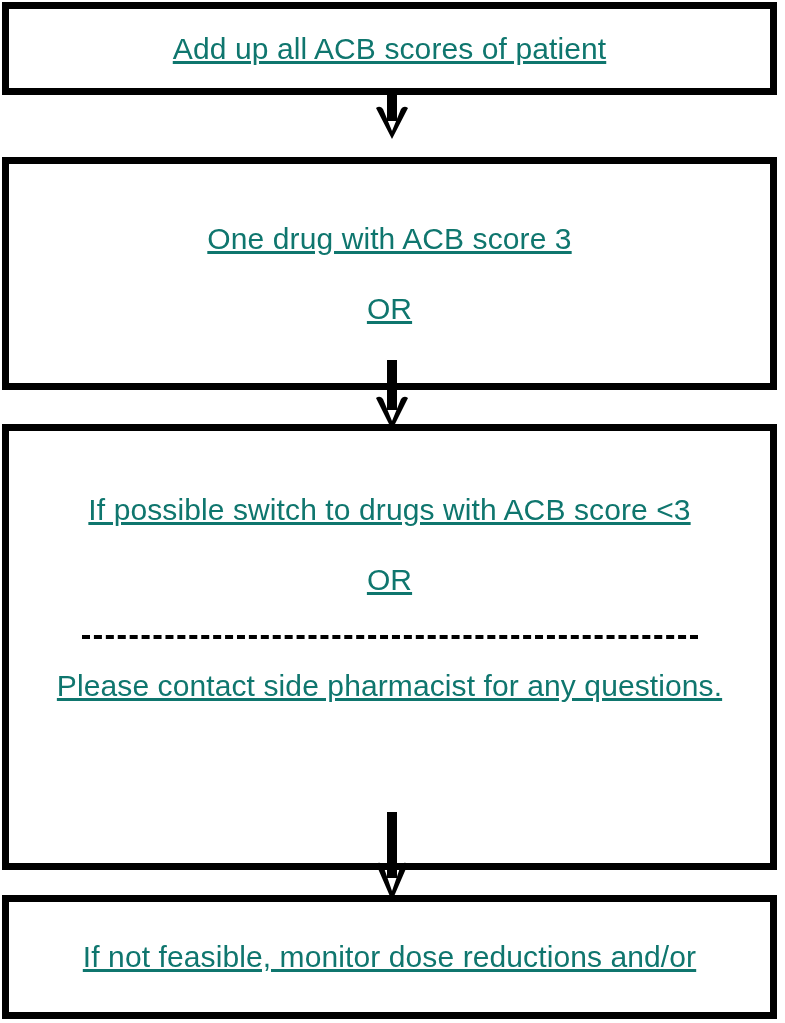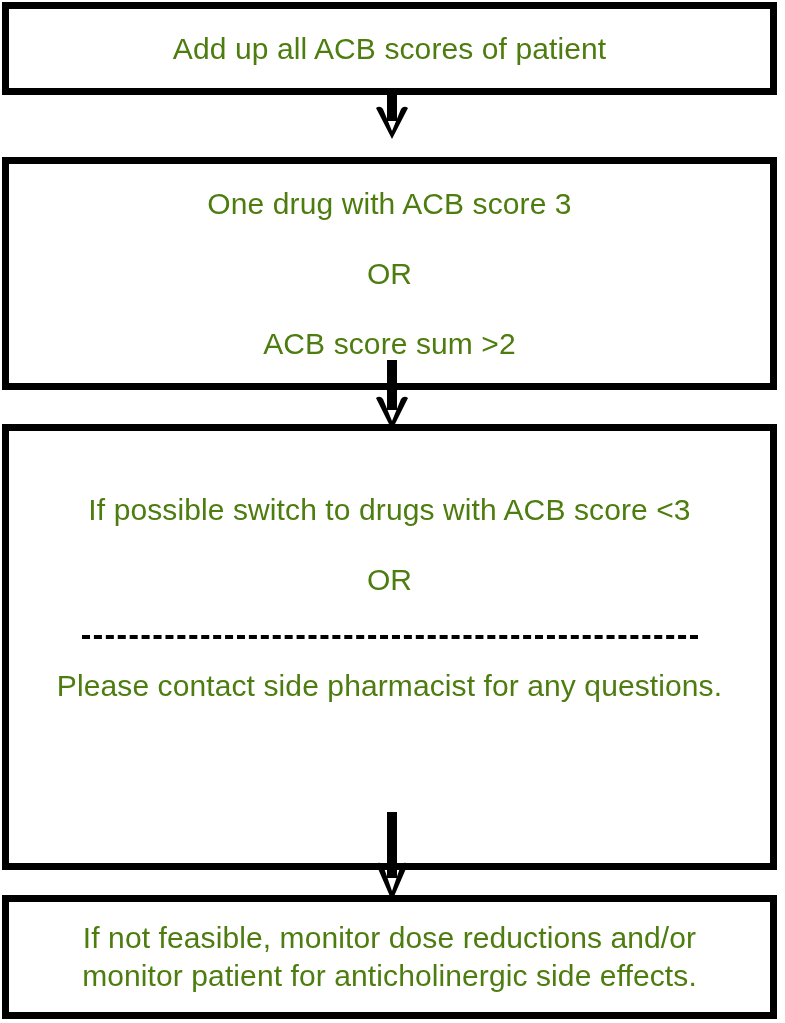--- a/index.html
+++ b/index.html
@@ -31,22 +31,23 @@
     align-items: center;
     justify-content: center;
   }
   .node-line {
     display: block;
     width: 100%;
     text-align: center;
     font-size: 30px;
     line-height: 34px;
     letter-spacing: 0.1px;
-    color: #4d7c0f;
+    color: #0f766e;
     white-space: nowrap;
+    text-decoration: underline;
   }
   
   #node-1 { top: 2px; height: 93px; }
   
   #node-2 { top: 133px; height: 233px; margin-top: 24px; }
   #node-2 .node-line { margin: 0; }
   #node-2 .node-line + .node-line { margin-top: 36px; }
   
   #node-3 { top: 424px; height: 446px; justify-content: flex-start; padding-top: 62px; }
   #node-3 .node-line + .node-line { margin-top: 36px; }
@@ -93,21 +94,20 @@
       <g>
         <rect x="15" y="0" width="10" height="32" fill="#000000"></rect>
         <path d="M 4 19 Q 8 16 11 20 L 20 42 L 29 20 Q 32 16 36 19 L 20 50 Z" fill="#000000"></path>
       </g>
     </svg>
   </div>
 
   <div class="node" id="node-2">
     <span class="node-line">One drug with ACB score 3</span>
     <span class="node-line">OR</span>
-    <span class="node-line">ACB score sum &gt;2</span>
   </div>
 
   <div class="arrow" id="arrow-2">
     <svg viewBox="0 0 40 70" preserveAspectRatio="none" aria-hidden="true">
       <g>
         <rect x="15" y="0" width="10" height="50" fill="#000000"></rect>
         <path d="M 4 38 Q 8 35 11 39 L 20 61 L 29 39 Q 32 35 36 38 L 20 70 Z" fill="#000000"></path>
       </g>
     </svg>
   </div>
@@ -125,16 +125,15 @@
     <svg viewBox="0 0 40 89" preserveAspectRatio="none" aria-hidden="true">
       <g>
         <rect x="15" y="0" width="10" height="66" fill="#000000"></rect>
         <path d="M 4 52 Q 8 49 11 53 L 20 79 L 29 53 Q 32 49 36 52 L 20 89 Z" fill="#000000"></path>
       </g>
     </svg>
   </div>
 
   <div class="node" id="node-4">
     <span class="node-line">If not feasible, monitor dose reductions and/or</span>
-    <span class="node-line">monitor patient for anticholinergic side effects.</span>
   </div>
 
 </div>
 
 </body></html>

